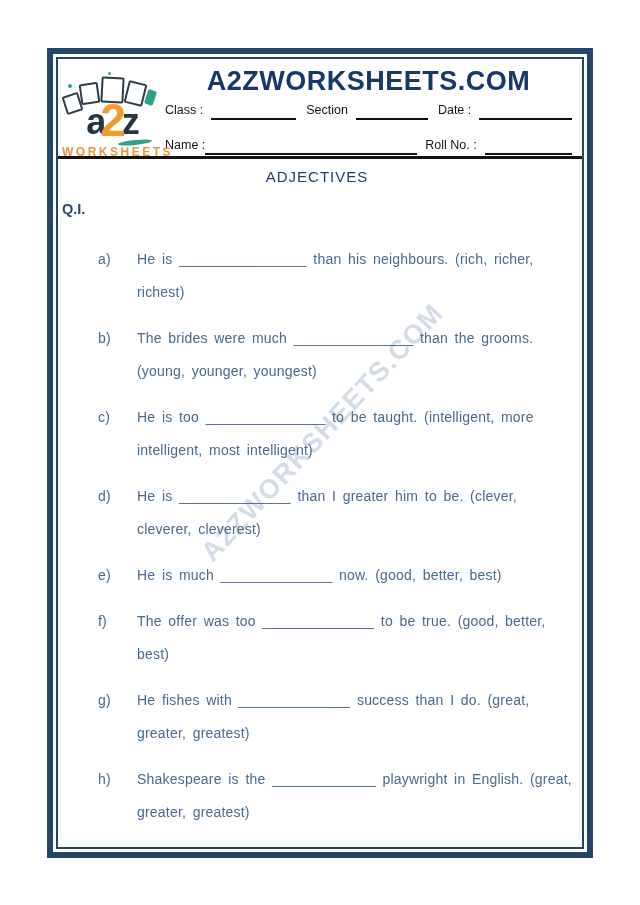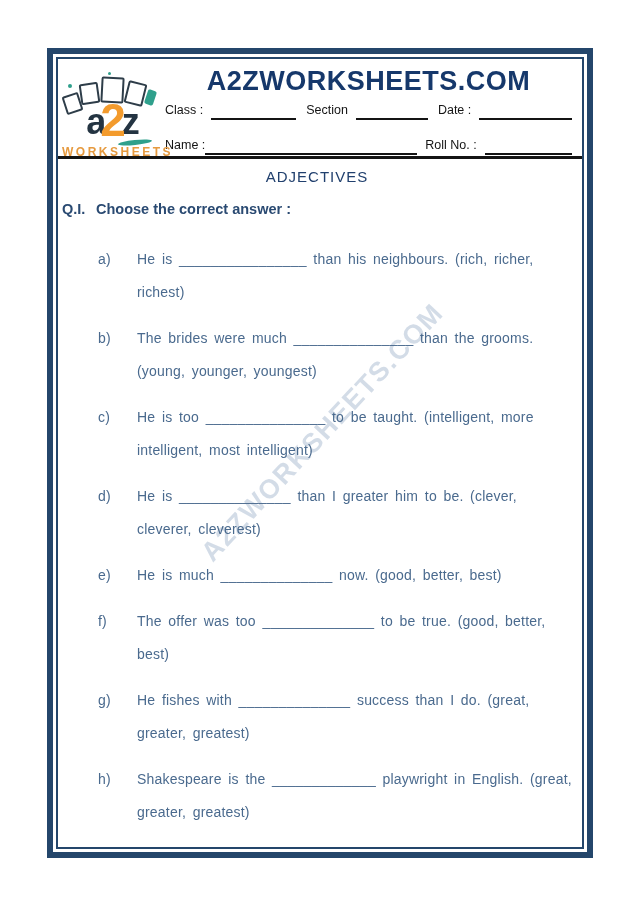--- a/index.html
+++ b/index.html
@@ -109,21 +109,20 @@
         </div>
       </div>
 
       <div class="content">
         <div class="watermark">A2ZWORKSHEETS.COM</div>
 
         <div class="sheet-title">ADJECTIVES</div>
 
         <div class="question-row">
           <span class="q-num">Q.I.</span>
-          <span>Choose the correct answer :</span>
         </div>
 
         <div class="items">
             <div class="item">
             <span class="letter">a)</span>
             <span class="text">He is ________________ than his neighbours. (rich, richer, richest)</span>
           </div>
             <div class="item">
             <span class="letter">b)</span>
             <span class="text">The brides were much _______________ than the grooms. (young, younger, youngest)</span>

